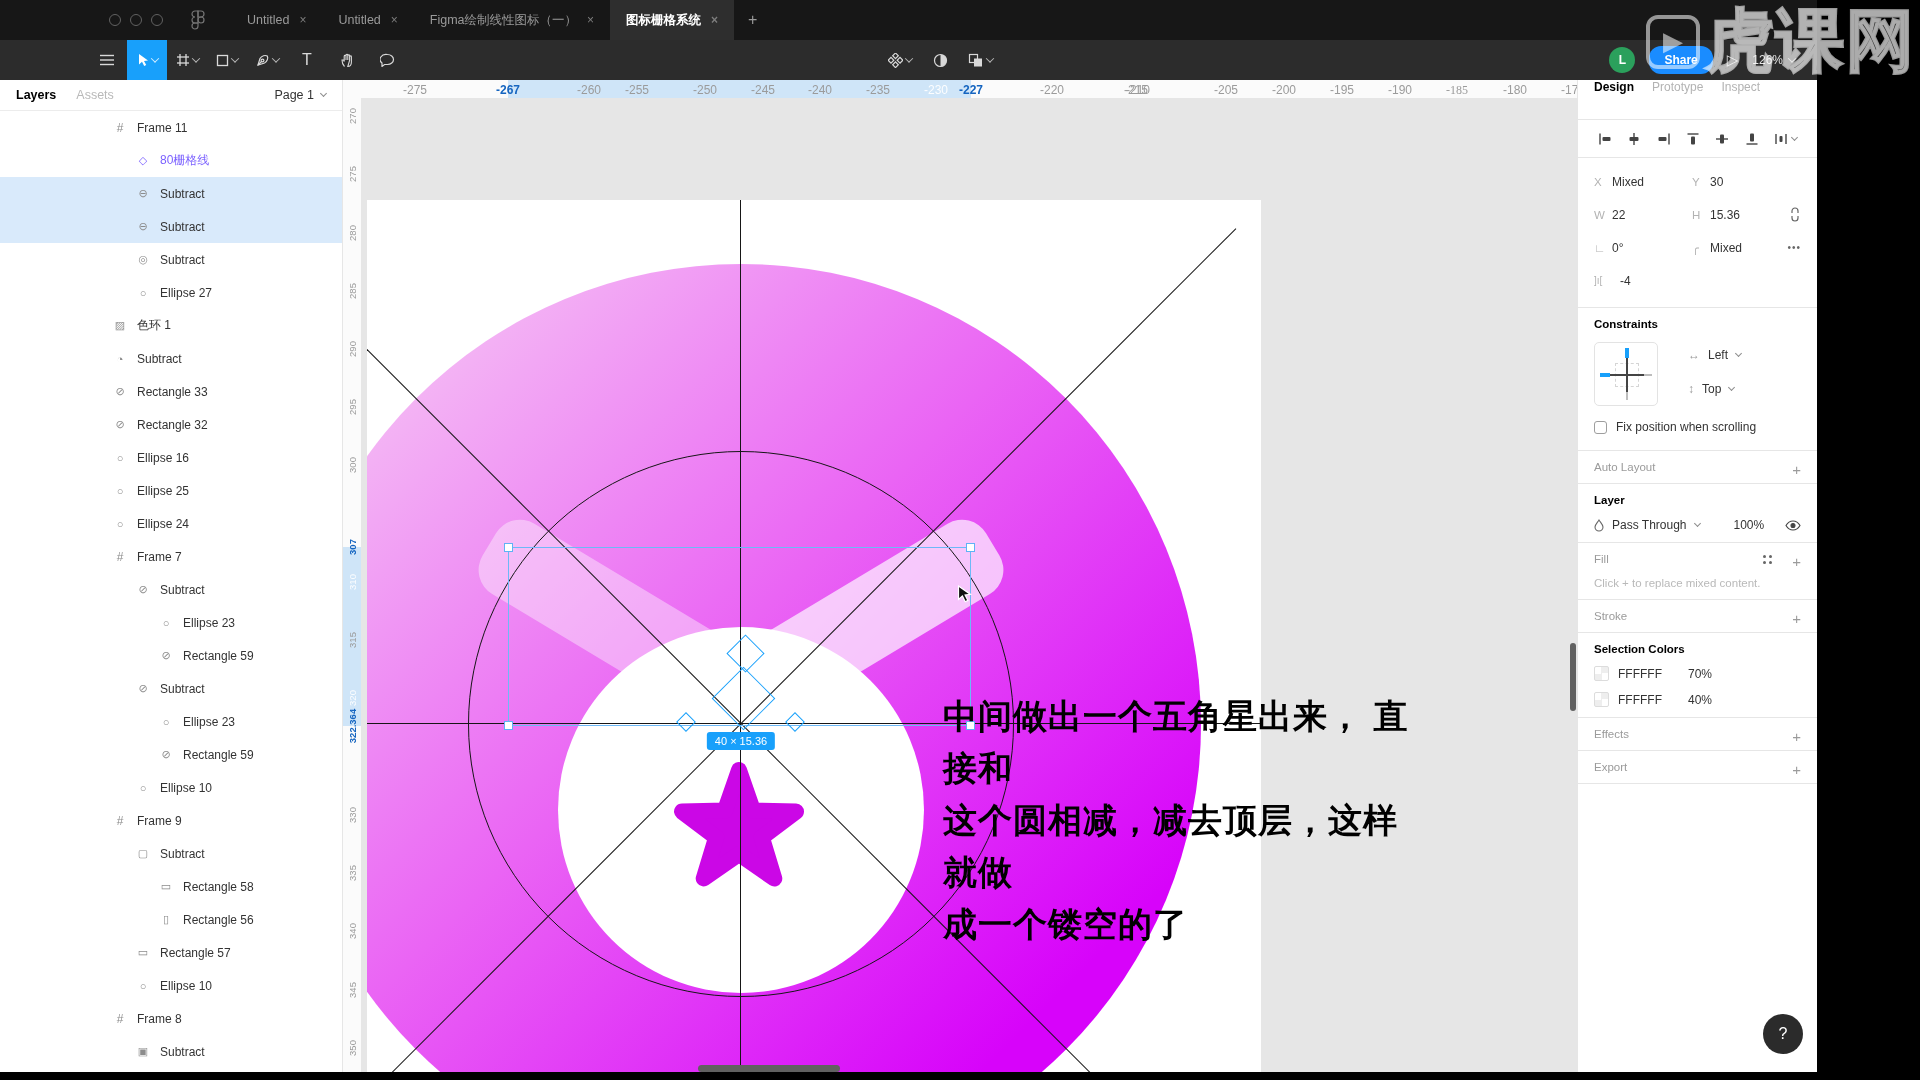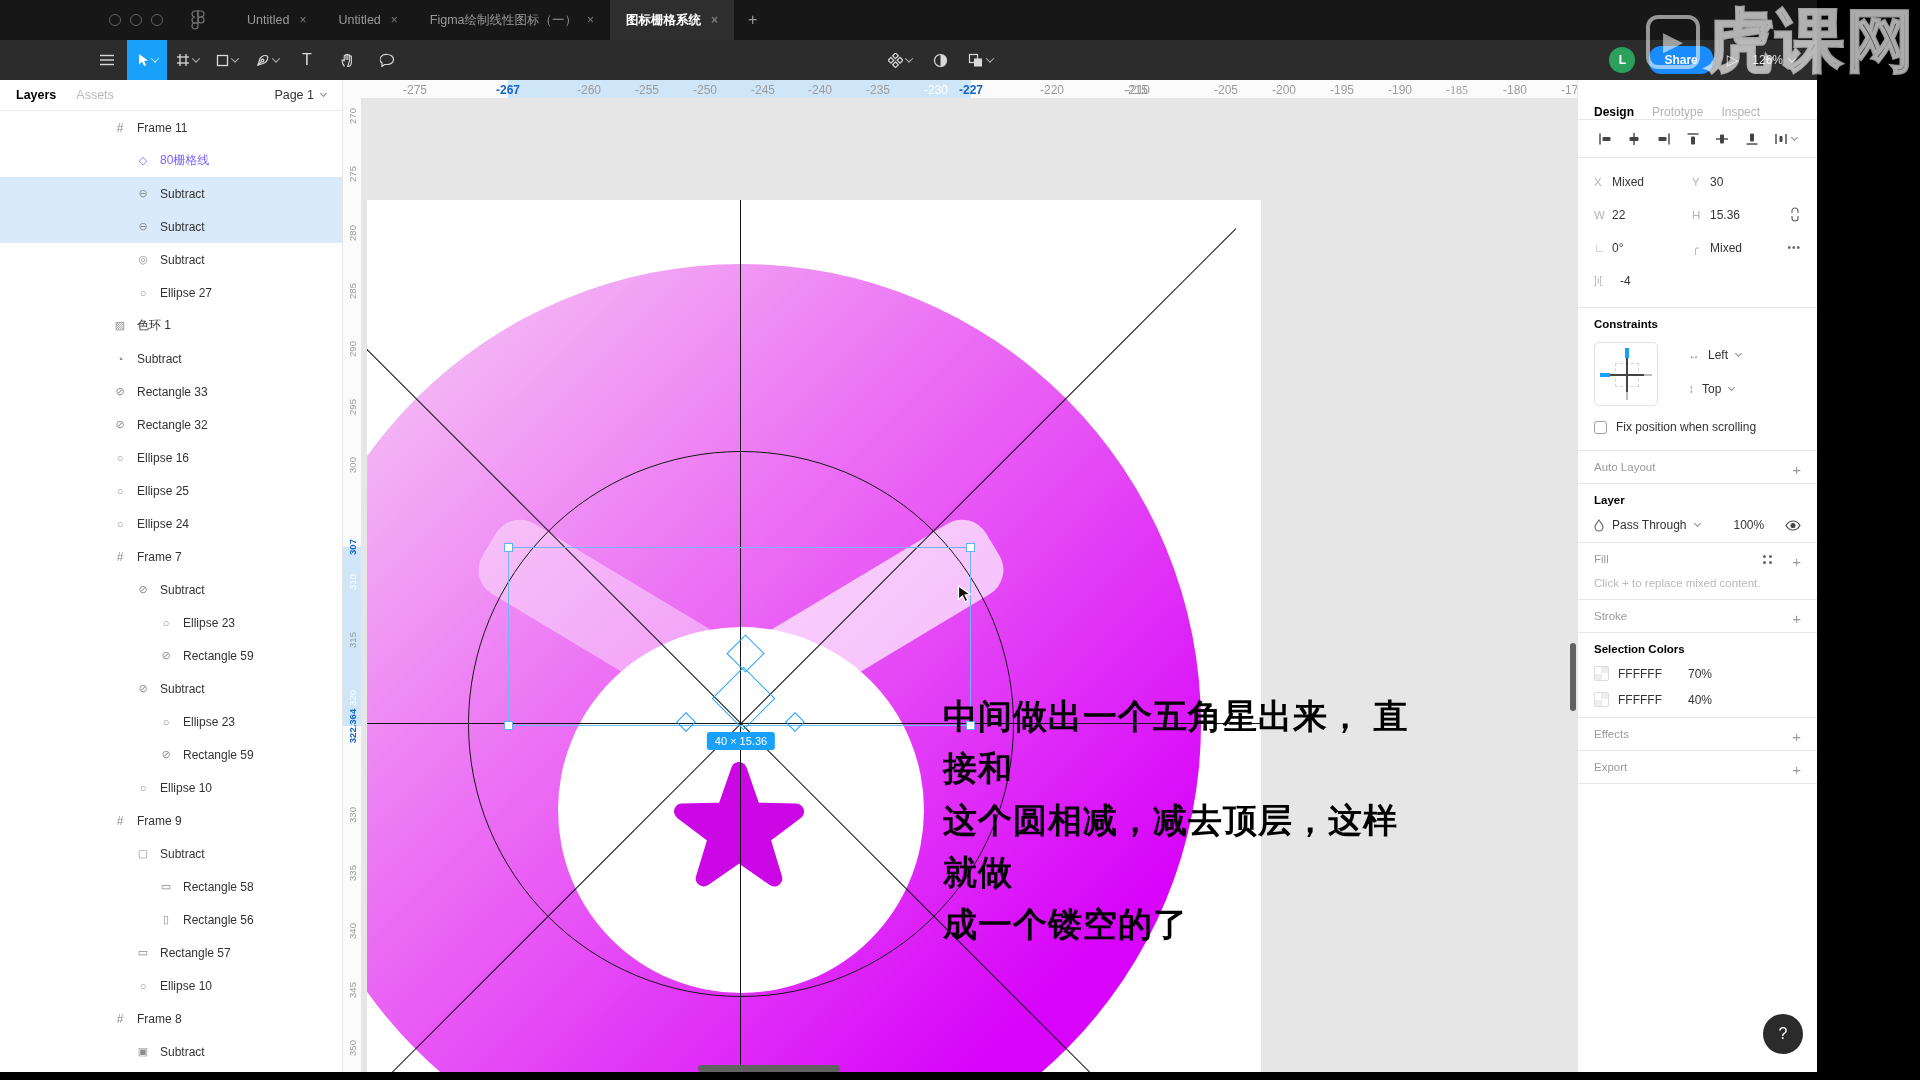--- a/index.html
+++ b/index.html
@@ -102,21 +102,21 @@
   .rlabel.sel { color:#1565c0; font-weight:bold; }
   .rlabel.faint { color:rgba(255,255,255,.95); }
   .rlabel-v { position:absolute; font-size:9.5px; color:#9b9b9b; left:9px;
               transform:translate(-50%,-50%) rotate(-90deg); white-space:nowrap; }
   .rlabel-v.sel { color:#1565c0; font-weight:bold; }
   .rlabel-v.faint { color:rgba(255,255,255,.95); }
 
   
   .inspector { position:absolute; right:0; top:80px; width:240px; height:992px; background:#fff;
                border-left:1px solid #e6e6e6; font-size:12px; color:#333; }
-  .insp-tabs { height:40px; display:flex; align-items:flex-end; padding:0 16px; gap:18px;
+  .insp-tabs { height:40px; display:flex; align-items:flex-start; padding:0 16px; gap:18px;
                border-bottom:1px solid #e6e6e6; font-size:12px; }
   .insp-tab { color:#b3b3b3; }
   .insp-tab.active { color:#000; font-weight:bold; }
   .align-row { height:38px; display:flex; align-items:center; justify-content:space-between;
                padding:0 20px; border-bottom:1px solid #e6e6e6; }
   .values { padding:7px 16px 10px; border-bottom:1px solid #e6e6e6; }
   .vrow { height:33px; display:flex; align-items:center; }
   .vlab { color:#b3b3b3; width:18px; flex:none; font-size:11.5px; }
   .vval { width:62px; flex:none; }
   .vcol2 { margin-left:18px; display:flex; align-items:center; }
@@ -466,21 +466,21 @@
           <span class="rlabel-v" style="top: 910px;">345</span>
           <span class="rlabel-v" style="top: 968px;">350</span>
         </div>
     </div>
     <div class="ruler-top">
       <div class="ruler-band-top"></div>
       <div id="ruler-top-labels">
           <span class="rlabel" style="left: 72px;">-275</span>
           <span class="rlabel sel" style="left: 165px;">-267</span>
           <span class="rlabel" style="left: 246px;">-260</span>
-          <span class="rlabel" style="left: 304px;">-255</span>
+          <span class="rlabel" style="left: 294px;">-255</span>
           <span class="rlabel" style="left: 362px;">-250</span>
           <span class="rlabel" style="left: 420px;">-245</span>
           <span class="rlabel" style="left: 477px;">-240</span>
           <span class="rlabel" style="left: 535px;">-235</span>
           <span class="rlabel faint" style="left: 593px;">-230</span>
           <span class="rlabel sel" style="left: 628px;">-227</span>
           <span class="rlabel" style="left: 709px;">-220</span>
           <span class="rlabel" style="left: 793px;">-215</span>
           <span class="rlabel" style="left: 795px;">-210</span>
           <span class="rlabel" style="left: 883px;">-205</span>

